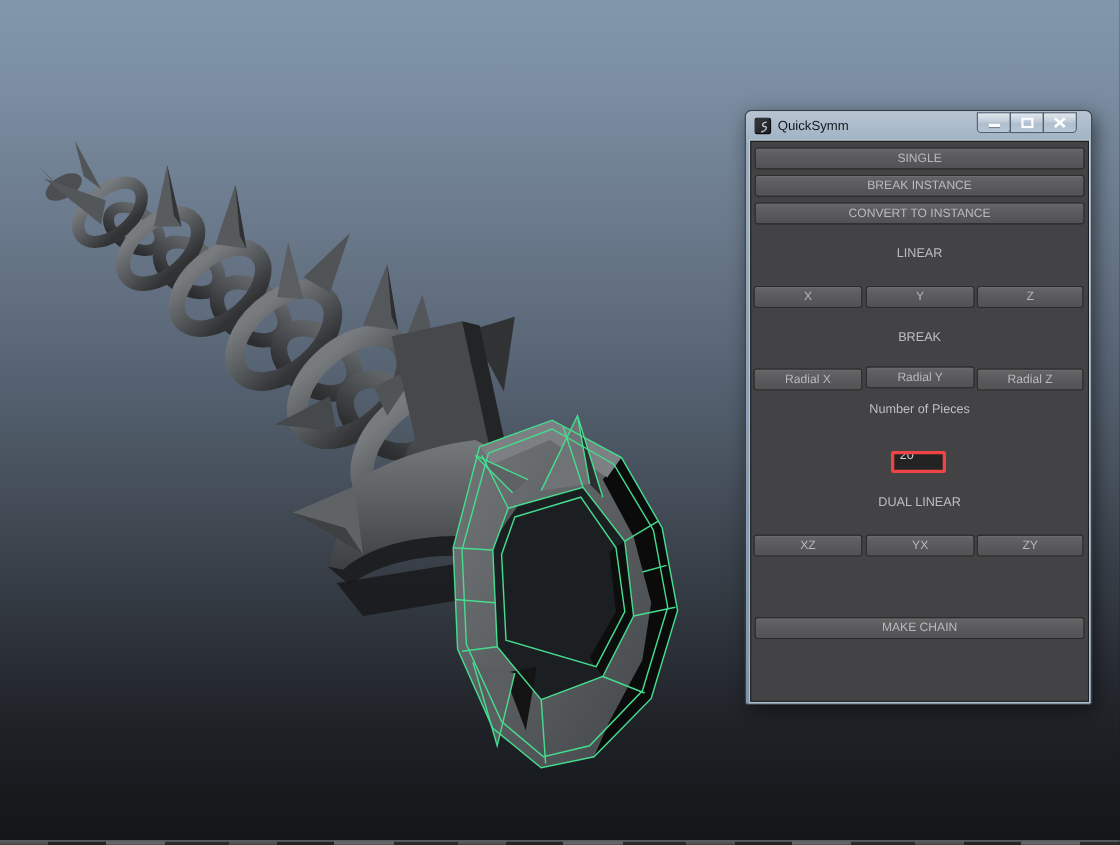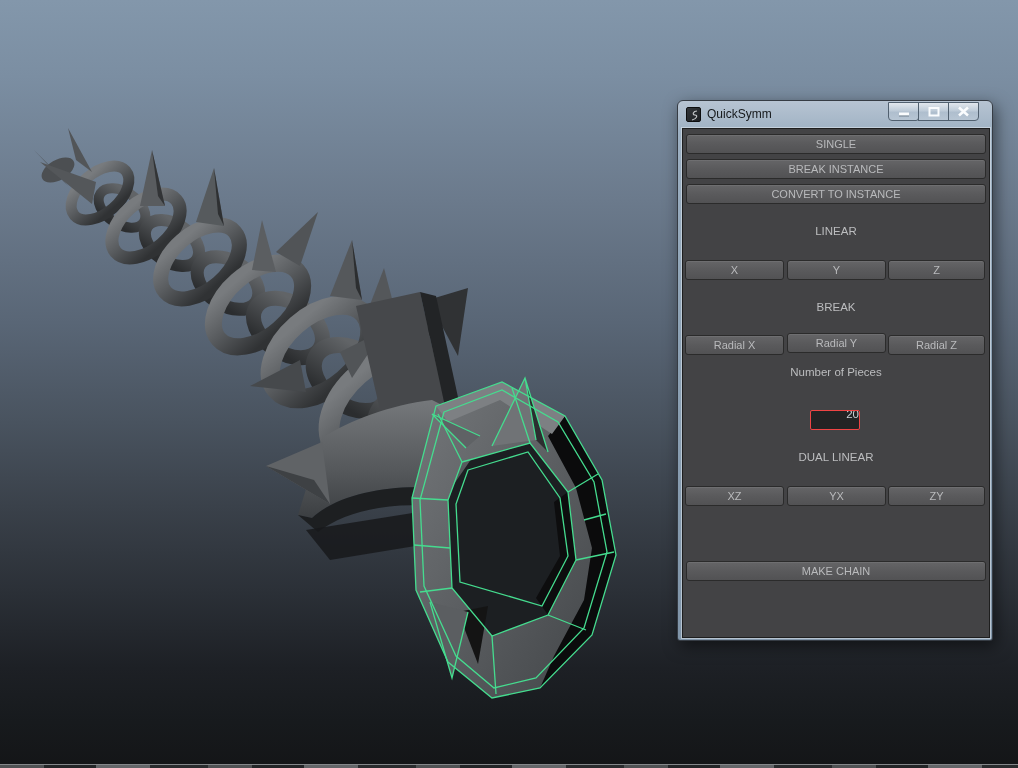--- a/index.html
+++ b/index.html
@@ -67,24 +67,23 @@
   }
   .col1 { left:2px;   width:99px; }
   .col2 { left:104px; width:99px; }
   .col3 { left:205px; width:97px; }
   .mlabel {
     position:absolute; left:0; width:100%; text-align:center;
     color:#bcbdbf; font-size:11.5px;
   }
   .mini-input {
     position:absolute; left:127px; top:281px; width:50px; height:20px;
-    background:#232324; border:1px solid #ef4444; border-radius:2px;
+    background:#232324; border:3px solid #ef4444; border-radius:2px;
     color:#ccd1d6; font-size:11.5px; padding:0 0 12px 5px;
     font-family:"Liberation Sans", sans-serif;
-    text-align:right;
   }
 </style>
 </head>
 <body>
 
 <div class="viewport">
   <svg width="1018" height="768" viewBox="0 0 1018 768">
     <defs>
       <linearGradient id="gLink" x1="0" y1="0" x2="0" y2="1">
         <stop offset="0" stop-color="#787b7e"></stop>

